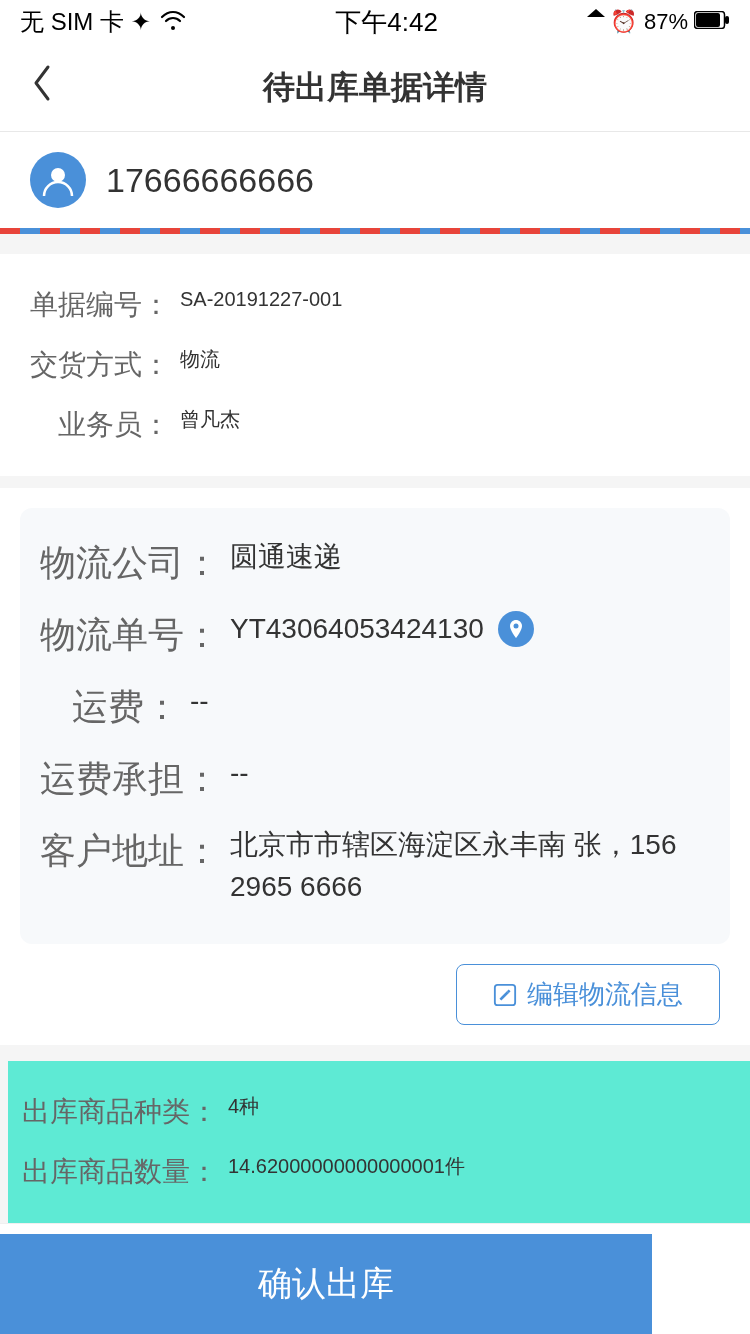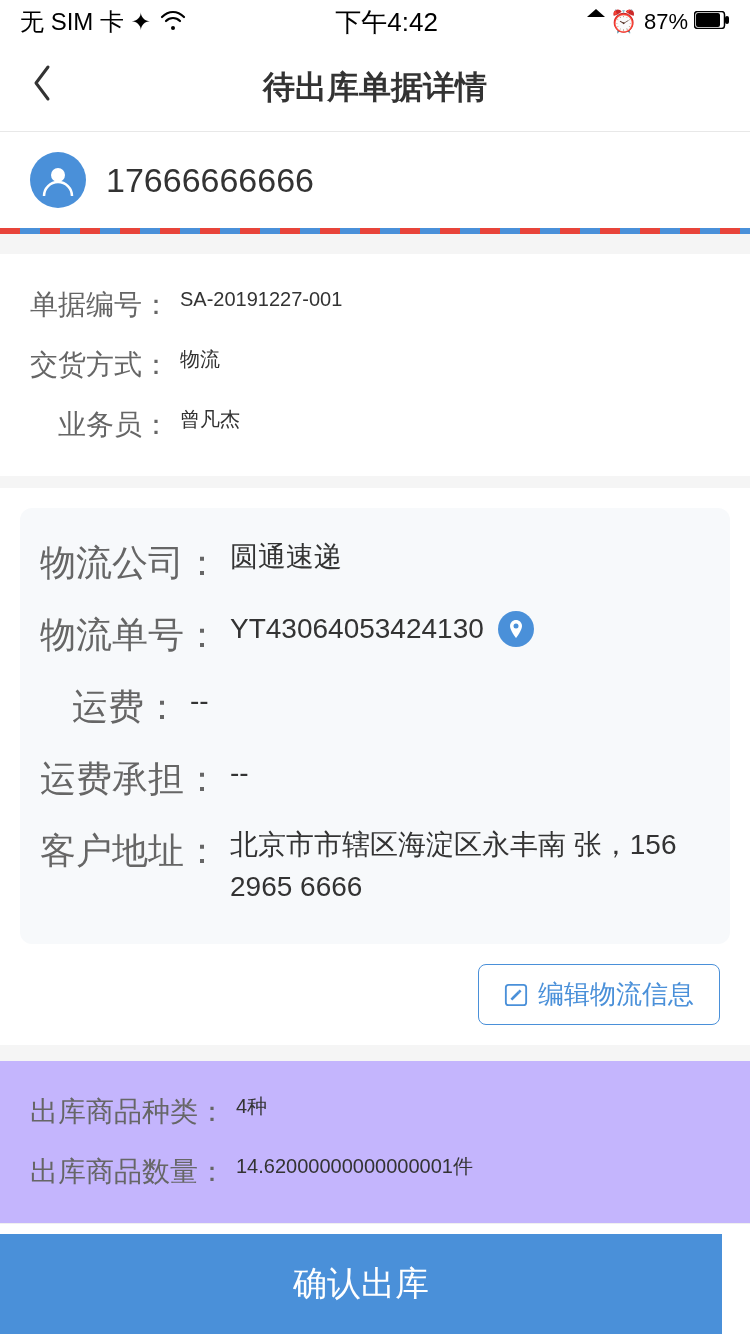--- a/index.html
+++ b/index.html
@@ -164,35 +164,36 @@
     
     .edit-btn-row {
       background: #fff;
       padding: 20px 30px;
       display: flex;
       justify-content: flex-end;
     }
     .edit-btn {
       border: 1.5px solid #4a90d9;
       border-radius: 8px;
-      padding: 12px 25px;
+      padding: 12px 36px;
       color: #4a90d9;
       font-size: 26px;
       display: flex;
       align-items: center;
       gap: 10px;
       background: #fff;
       cursor: pointer;
     }
     .edit-btn svg { width: 24px; height: 24px; }
 
     
     .goods-section {
-      background: #c4b5fd;
-      padding: 30px 30px;
+      background: #5eead4;
+      padding: 30px 14px;
+      margin-left: 8px;
     }
 
     
     .view-btn-row {
       background: #fff;
       padding: 28px 30px;
       display: flex;
       justify-content: center;
       border-top: 1px solid #f0f0f0;
     }
@@ -207,21 +208,21 @@
       gap: 10px;
       background: #fff;
       cursor: pointer;
     }
 
     
     .confirm-btn-container {
       position: fixed;
       bottom: 0;
       left: 0;
-      width: 722px;
+      width: 652px;
       background: #4a90d9;
       height: 100px;
       display: flex;
       align-items: center;
       justify-content: center;
       cursor: pointer;
     }
     .confirm-btn-text {
       color: #fff;
       font-size: 34px;

